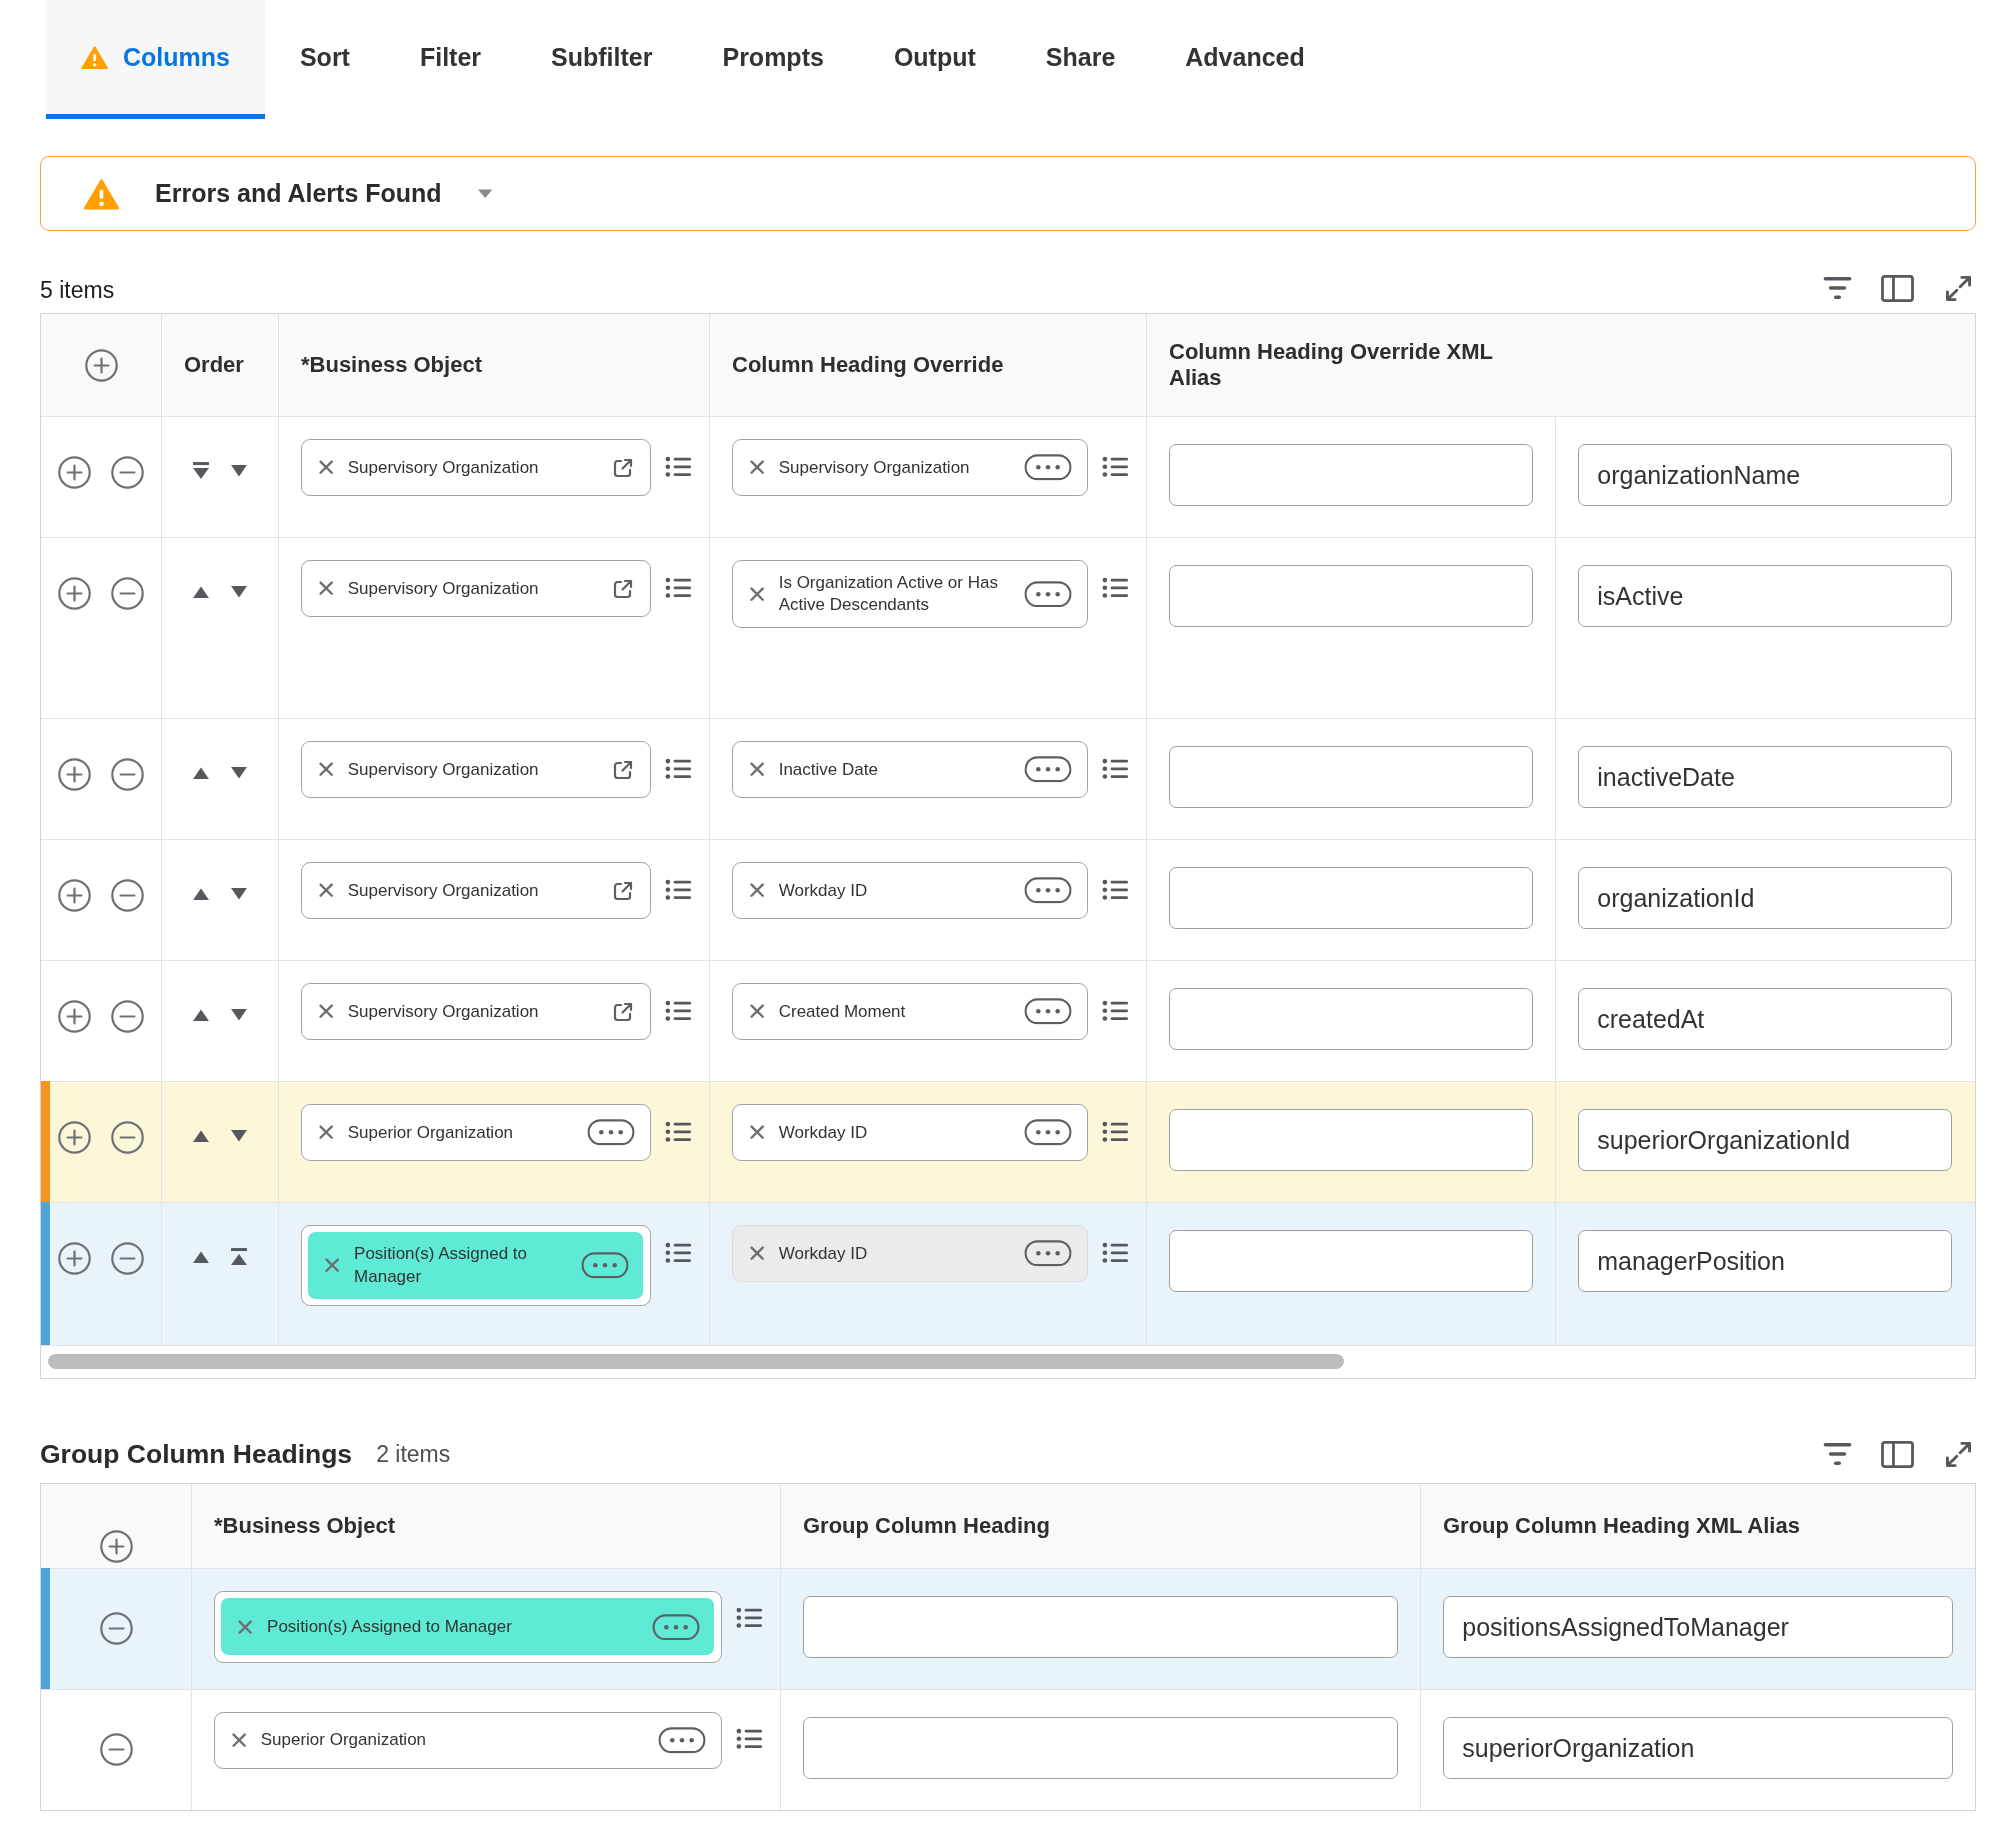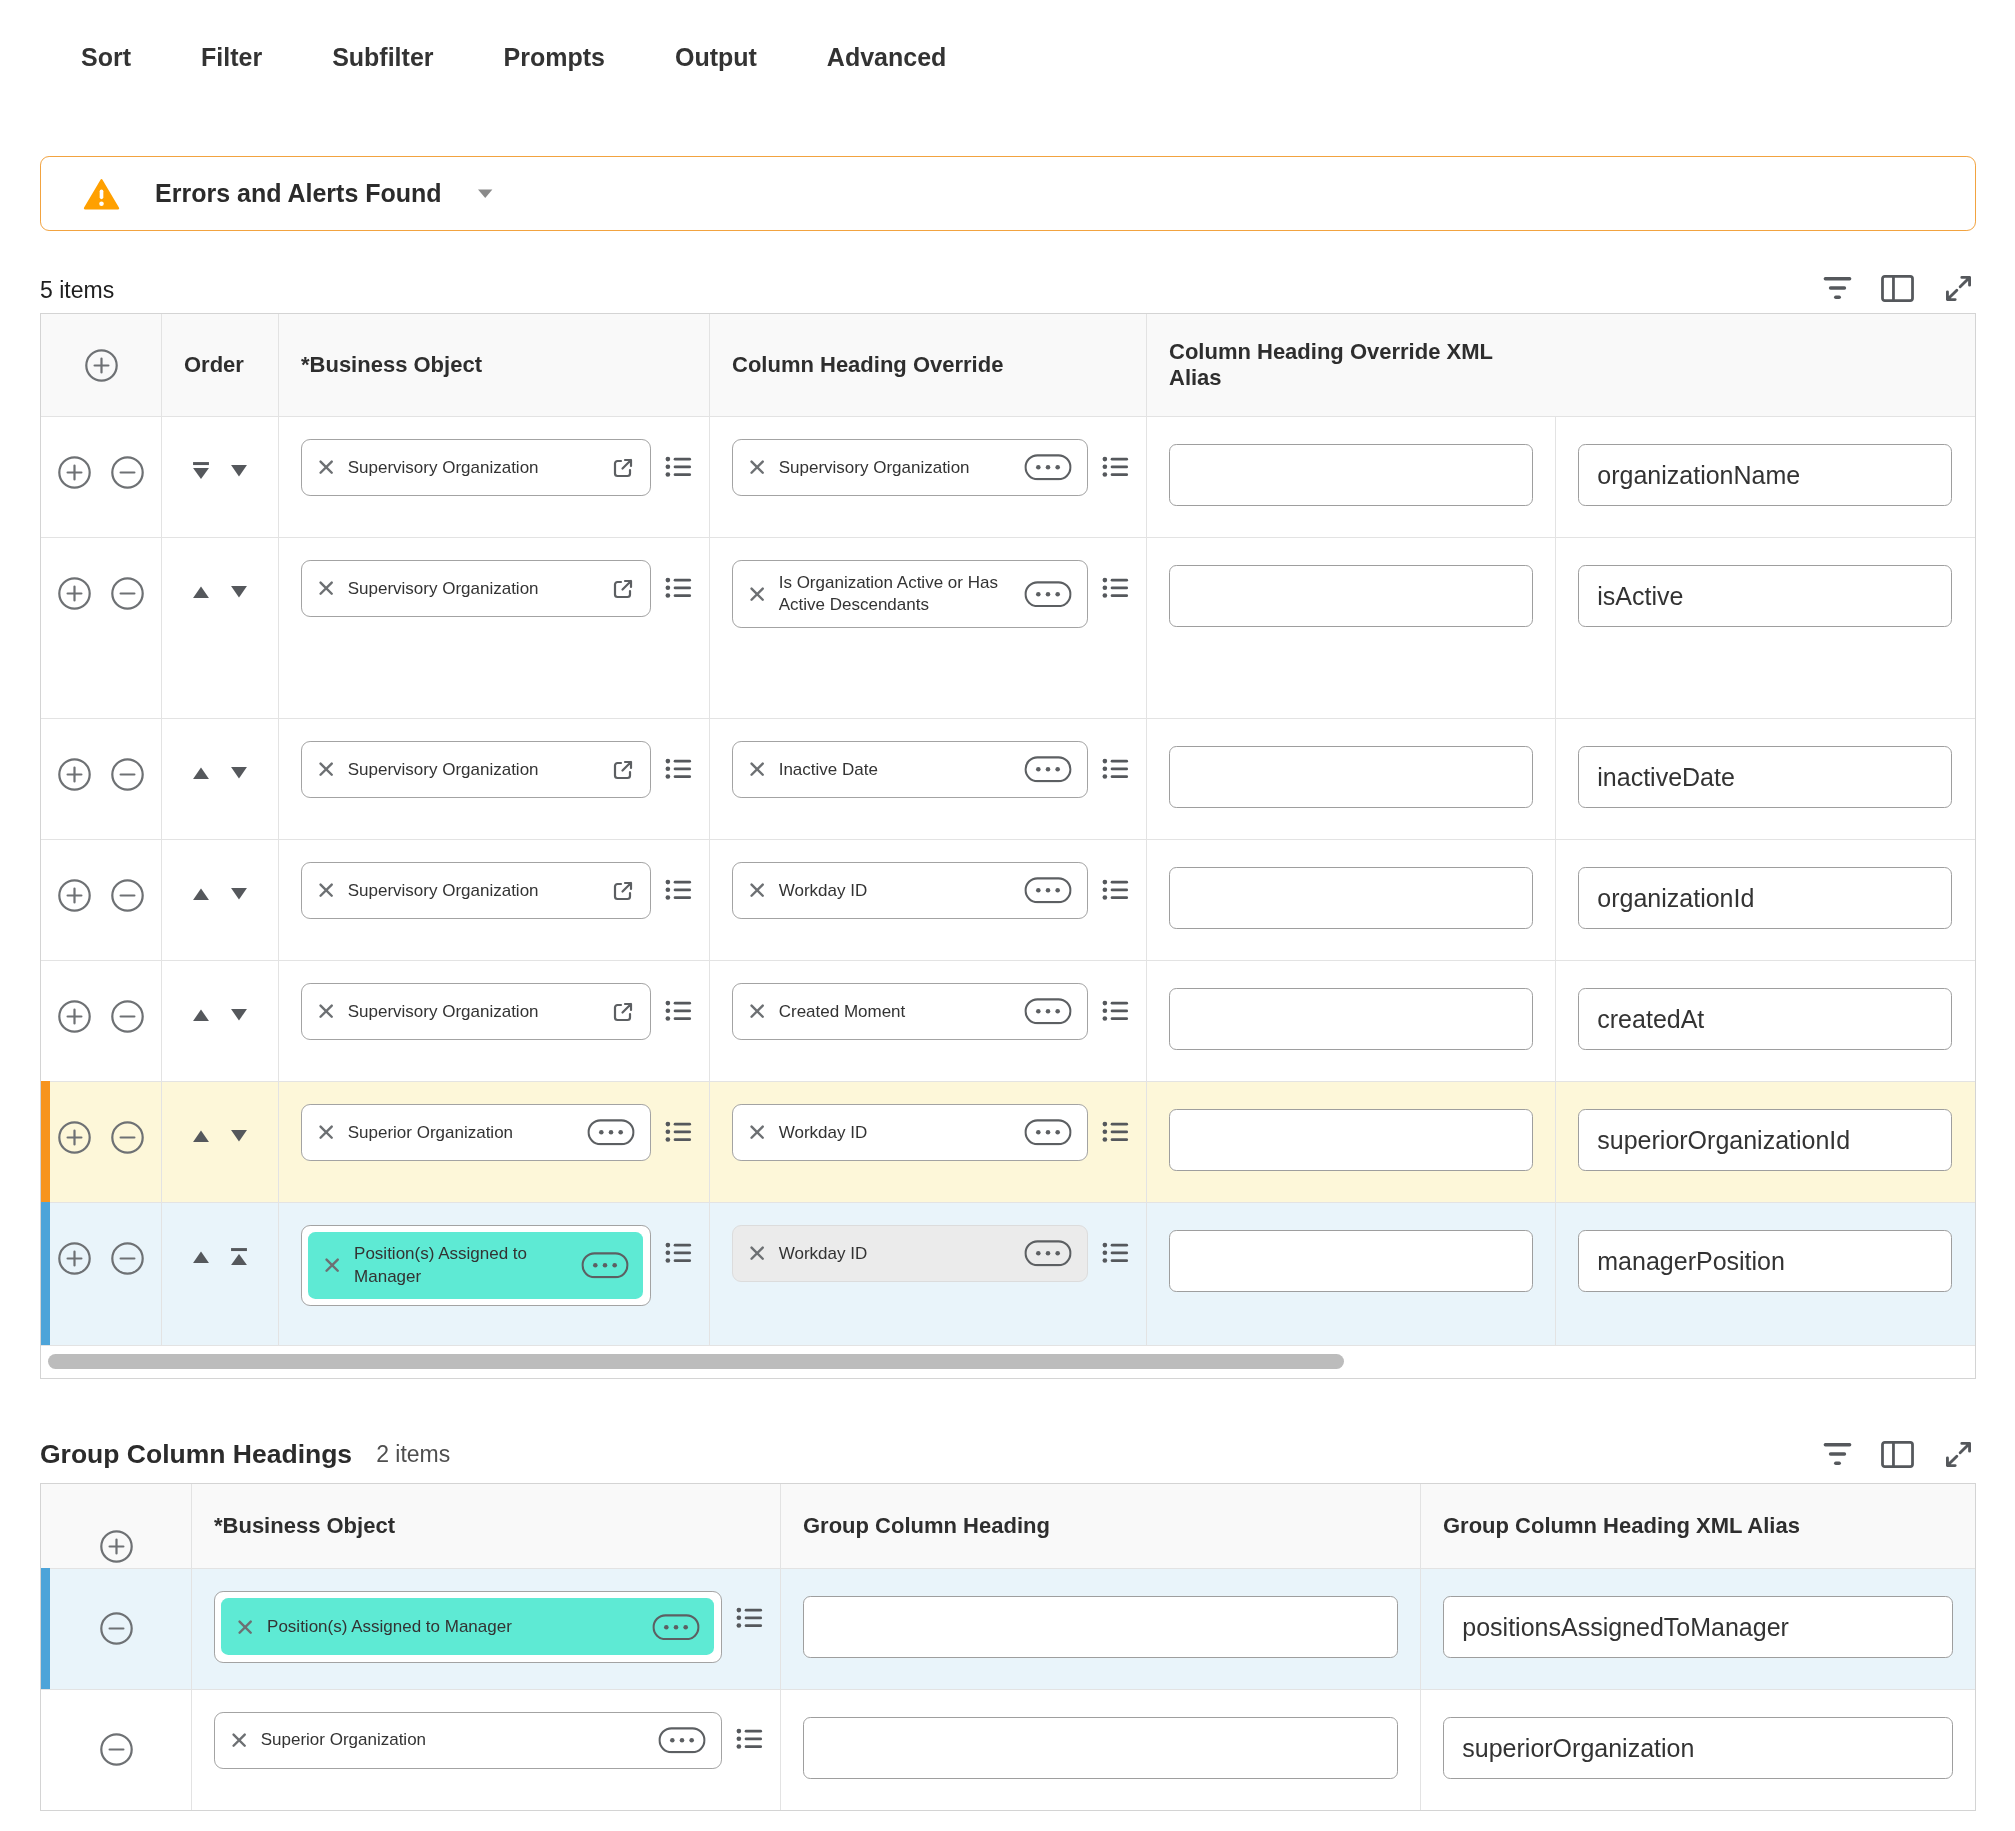--- a/index.html
+++ b/index.html
@@ -184,34 +184,45 @@
       <rect x="2" y="2.5" width="26" height="21" rx="2" fill="none" stroke="currentColor" stroke-width="2.4"></rect>
       <path d="M11.5 2.5 V23.5" stroke="currentColor" stroke-width="2.4" fill="none"></path>
     </symbol>
     <symbol id="i-expand" viewBox="0 0 28 28">
       <path d="M17 4 H24 V11 M24 4 L15.5 12.5 M11 24 H4 V17 M4 24 L12.5 15.5" fill="none" stroke="currentColor" stroke-width="2.6" stroke-linecap="round" stroke-linejoin="round"></path>
     </symbol>
   </defs>
 </svg>
 
 <div class="tabbar">
+  <div class="tab tab--active">
+    <span class="warn">
+        <svg class="ic" width="27.4" height="25" viewBox="0 0 30 27">
+          <use href="#i-warning"></use>
+        </svg>
+      </span>
+    <span>Columns</span>
+  </div>
   <div class="tab">
       <span>Sort</span>
     </div>
   <div class="tab">
       <span>Filter</span>
     </div>
   <div class="tab">
       <span>Subfilter</span>
     </div>
   <div class="tab">
       <span>Prompts</span>
     </div>
   <div class="tab">
       <span>Output</span>
+    </div>
+  <div class="tab">
+      <span>Share</span>
     </div>
   <div class="tab">
       <span>Advanced</span>
     </div>
 </div>
 
 <div class="alert">
   <span class="warn">
       <svg class="ic" width="37" height="32" viewBox="0 0 40 35">
         <use href="#i-warning"></use>

